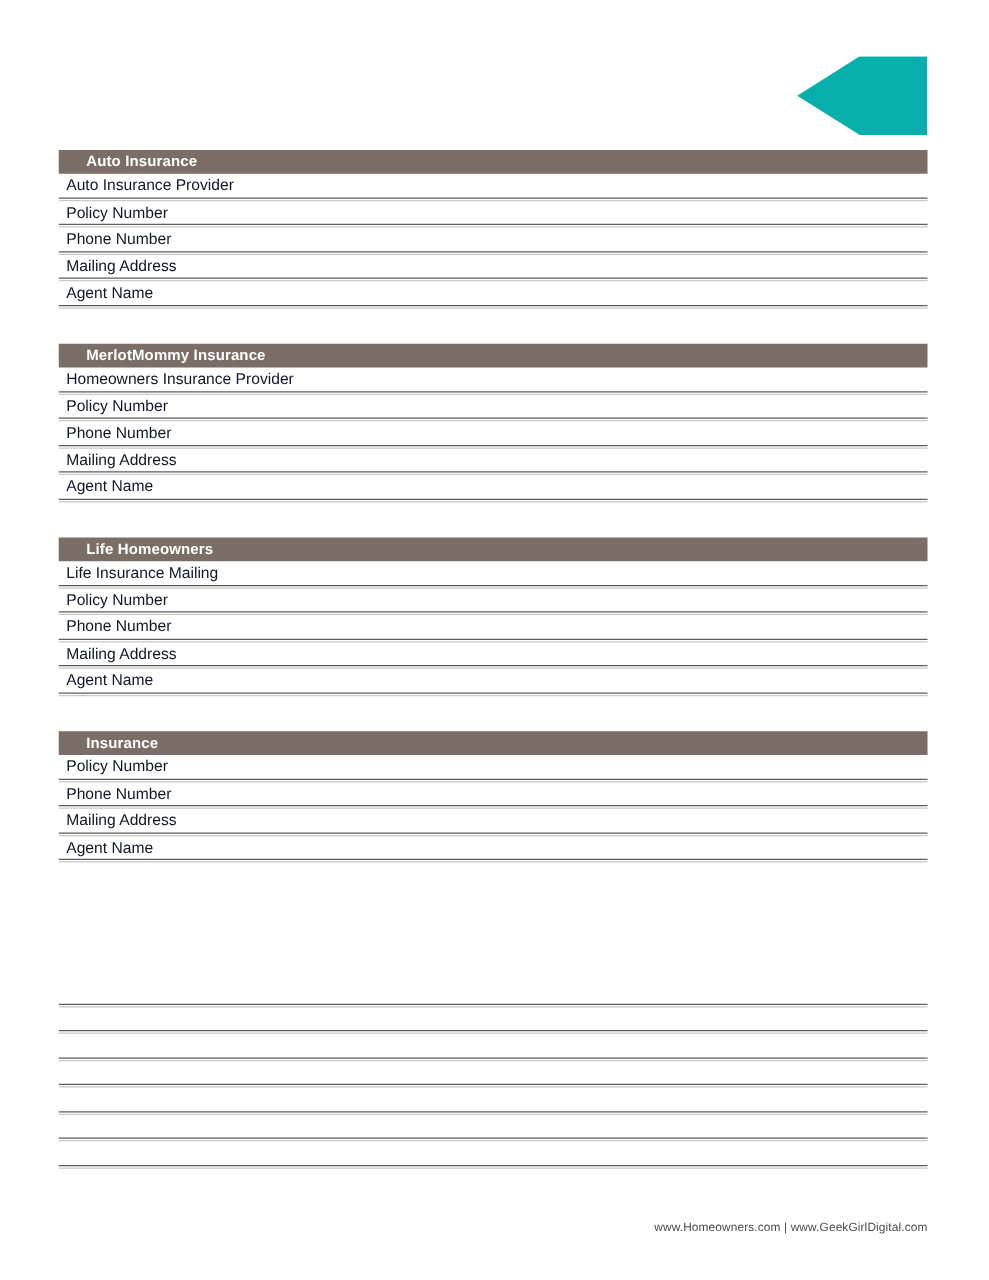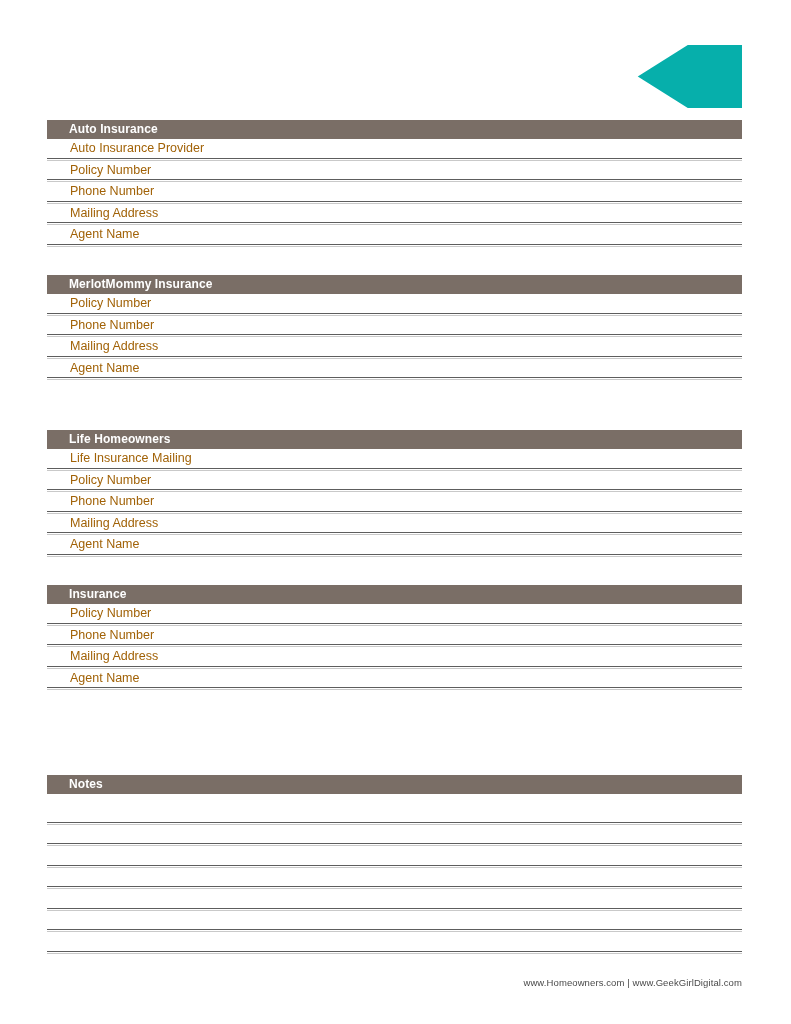--- a/index.html
+++ b/index.html
@@ -78,24 +78,24 @@
   .rows {
     margin-top: 0;
   }
   .form-row {
     position: relative;
     height: 21.5px;
     box-sizing: border-box;
   }
   .form-row .row-label {
     position: absolute;
-    left: 23px;
+    left: 6px;
     top: 2px;
     font-size: 12.5px;
-    color: #a16207;
+    color: #0f172a;
     line-height: 15px;
     white-space: nowrap;
   }
   .form-row .row-rule {
     position: absolute;
     left: 0;
     right: 0;
     bottom: 0;
     height: 3px;
     border-top: 1px solid #5d5d5d;
@@ -164,20 +164,24 @@
           <div class="form-row">
             <span class="row-label">Agent Name</span>
             <span class="row-rule"></span>
           </div>
         </div>
       </div>
       <div class="section" style="top: 275px;">
         <div class="section-header">MerlotMommy Insurance</div>
         <div class="rows">
           <div class="form-row">
+            <span class="row-label">Homeowners Insurance Provider</span>
+            <span class="row-rule"></span>
+          </div>
+          <div class="form-row">
             <span class="row-label">Policy Number</span>
             <span class="row-rule"></span>
           </div>
           <div class="form-row">
             <span class="row-label">Phone Number</span>
             <span class="row-rule"></span>
           </div>
           <div class="form-row">
             <span class="row-label">Mailing Address</span>
             <span class="row-rule"></span>
@@ -230,21 +234,20 @@
           </div>
           <div class="form-row">
             <span class="row-label">Agent Name</span>
             <span class="row-rule"></span>
           </div>
         </div>
       </div>
     </div>
 
   <div class="section" id="notes-section" style="top: 775px;">
-    <div class="section-header">Notes</div>
     <div class="rows" id="notes-root" style="margin-top: 9px;">
         <div class="notes-line">
           <span class="row-rule"></span>
         </div>
         <div class="notes-line">
           <span class="row-rule"></span>
         </div>
         <div class="notes-line">
           <span class="row-rule"></span>
         </div>

